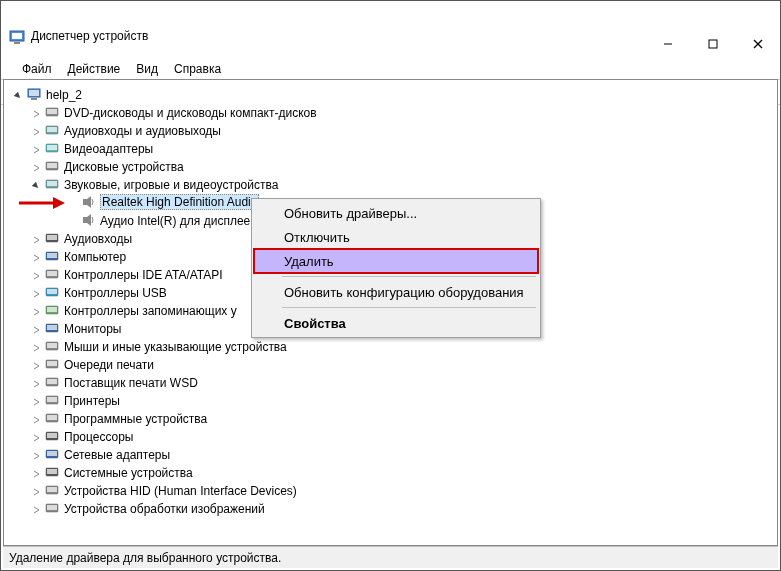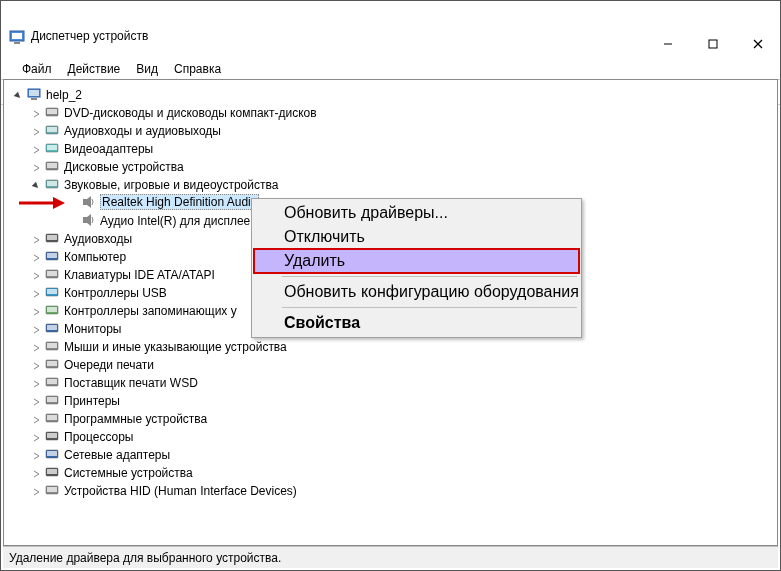--- a/index.html
+++ b/index.html
@@ -108,21 +108,21 @@
     position:absolute;
     background:#f0f0f0;
     border:1px solid #a0a0a0;
     box-shadow: 2px 2px 3px rgba(0,0,0,0.25);
     padding: 2px;
     min-width: 290px;
   }
   .cm-item {
     height: 24px; display:flex; align-items:center;
     padding-left: 30px;
-    font-size:16px;
+    font-size:13px;
     position:relative;
   }
   .cm-item.hovered { background:#c4b5fd;text-align:right; }
   .cm-sep { height:1px; background:#c0c0c0; margin: 3px 2px 3px 28px; }
   .cm-item.highlighted-box {
     outline: 2px solid #d40000;
     outline-offset: -1px;
   }
 
   
@@ -379,21 +379,21 @@
           <svg width="10" height="10">
             <path d="M3 2 L8 5 L3 8" fill="none" stroke="#888"></path>
           </svg>
         </span>
         <span class="node-icon">
           <svg width="16" height="16" viewBox="0 0 16 16">
             <rect x="2" y="4" width="12" height="8" rx="1" fill="#888" stroke="#555" stroke-width="0.5"></rect>
             <rect x="3" y="5" width="10" height="5" fill="#fff" opacity="0.7"></rect>
           </svg>
         </span>
-        <span class="node-label">Клавиатуры IDE ATA/ATAPI</span>
+        <span class="node-label">Контроллеры IDE ATA/ATAPI</span>
       </div>
       <div class="tree-row indent-1">
         <span class="expander">
           <svg width="10" height="10">
             <path d="M3 2 L8 5 L3 8" fill="none" stroke="#888"></path>
           </svg>
         </span>
         <span class="node-icon">
           <svg width="16" height="16" viewBox="0 0 16 16">
             <rect x="2" y="4" width="12" height="8" rx="1" fill="#39c" stroke="#555" stroke-width="0.5"></rect>
@@ -548,20 +548,34 @@
             <path d="M3 2 L8 5 L3 8" fill="none" stroke="#888"></path>
           </svg>
         </span>
         <span class="node-icon">
           <svg width="16" height="16" viewBox="0 0 16 16">
             <rect x="2" y="4" width="12" height="8" rx="1" fill="#888" stroke="#555" stroke-width="0.5"></rect>
             <rect x="3" y="5" width="10" height="5" fill="#fff" opacity="0.7"></rect>
           </svg>
         </span>
         <span class="node-label">Устройства HID (Human Interface Devices)</span>
+      </div>
+      <div class="tree-row indent-1">
+        <span class="expander">
+          <svg width="10" height="10">
+            <path d="M3 2 L8 5 L3 8" fill="none" stroke="#888"></path>
+          </svg>
+        </span>
+        <span class="node-icon">
+          <svg width="16" height="16" viewBox="0 0 16 16">
+            <rect x="2" y="4" width="12" height="8" rx="1" fill="#888" stroke="#555" stroke-width="0.5"></rect>
+            <rect x="3" y="5" width="10" height="5" fill="#fff" opacity="0.7"></rect>
+          </svg>
+        </span>
+        <span class="node-label">Устройства обработки изображений</span>
       </div>
     </div>
 </div>
 
 <svg class="red-arrow" style="left:16px; top:193px;" width="50" height="18">
   <line x1="2" y1="9" x2="38" y2="9" stroke="#d40000" stroke-width="3"></line>
   <polygon points="36,3 48,9 36,15" fill="#d40000"></polygon>
 </svg>
 
 <div class="context-menu" style="left:250px; top:197px;">

